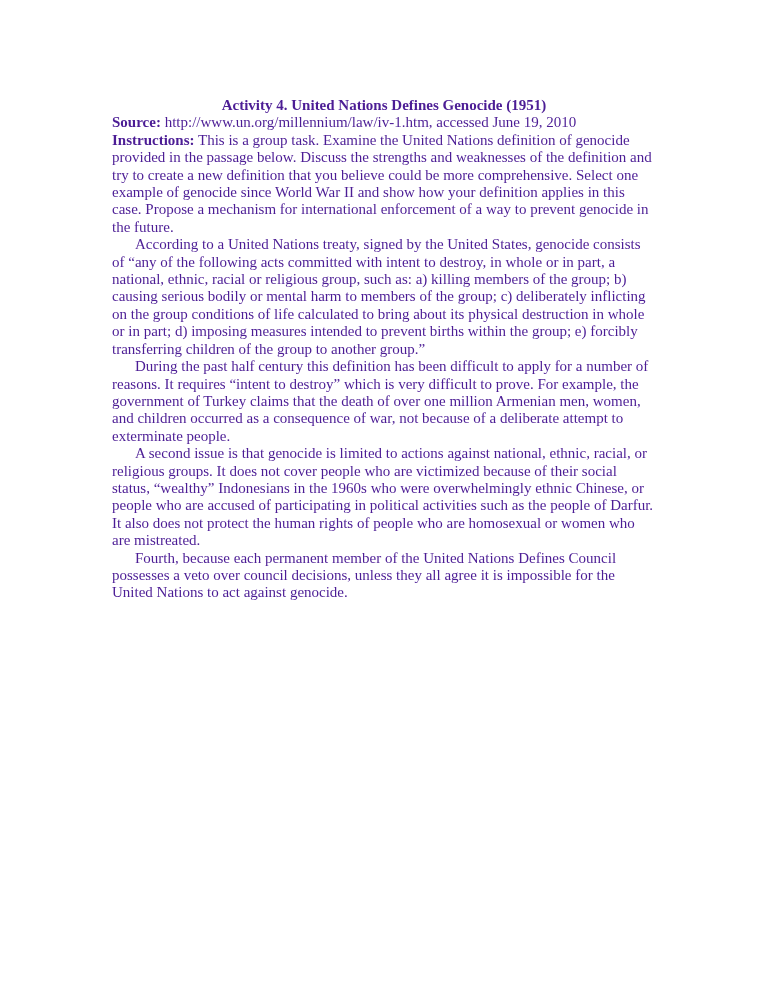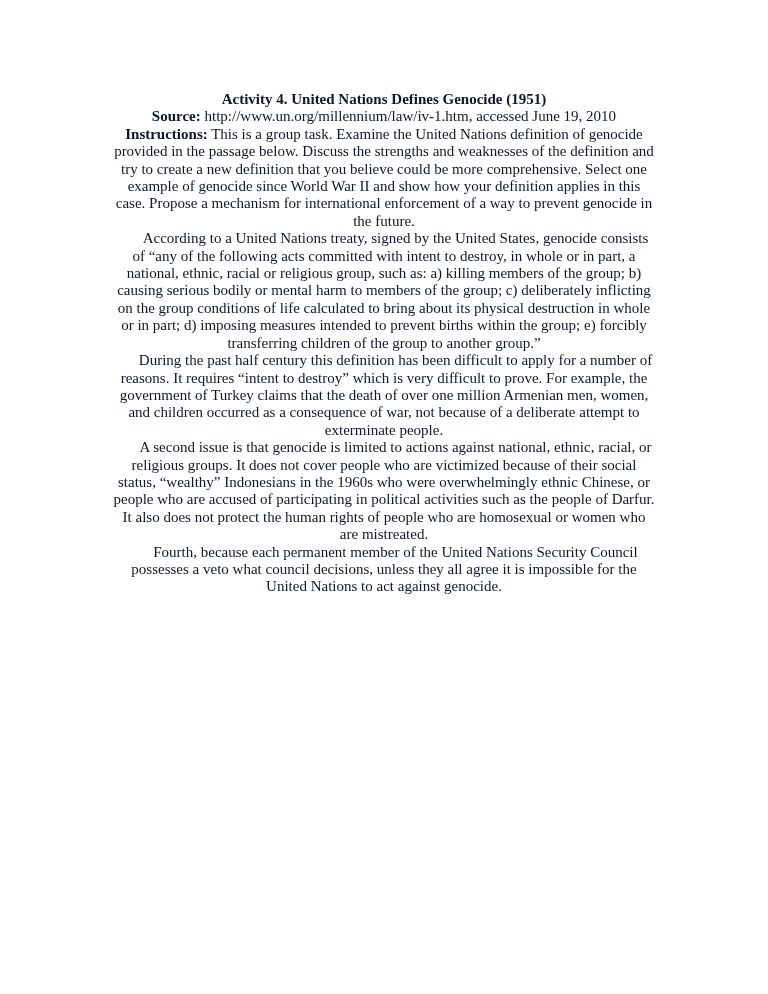--- a/index.html
+++ b/index.html
@@ -10,34 +10,34 @@
   .page {
     position: relative;
     width: 768px;
     height: 822px;
     background: #ffffff;
     box-sizing: border-box;
     padding: 91px 112px 0 112px;
     font-family: "Liberation Serif", "DejaVu Serif", serif;
     font-size: 15px;
     line-height: 17.4px;
-    color: #0f172a;
+    color: #4c1d95;
     overflow: hidden;
+    margin-top: 6px;
   }
   .title {
     font-size: 15px;
     font-weight: bold;
     text-align: center;
     margin: 0;
     padding: 0;
   }
   p {
     margin: 0;
     padding: 0;
-    text-align: center;
   }
   .para {
     text-indent: 23px;
   }
   .bold {
     font-weight: bold;
   }
 </style>
 </head>
 <body>
@@ -50,15 +50,15 @@
 
   <p class="meta"><span class="bold">Instructions:</span><span> This is a group task. Examine the United Nations definition of genocide provided in the passage below. Discuss the strengths and weaknesses of the definition and try to create a new definition that you believe could be more comprehensive. Select one example of genocide since World War II and show how your definition applies in this case. Propose a mechanism for international enforcement of a way to prevent genocide in the future.</span></p>
 
   <p class="para">According to a United Nations treaty, signed by the United States, genocide consists of “any of the following acts committed with intent to destroy, in whole or in part, a national, ethnic, racial or religious group, such as: a) killing members of the group; b) causing serious bodily or mental harm to members of the group; c) deliberately inflicting on the group conditions of life calculated to bring about its physical destruction in whole or in part; d) imposing measures intended to prevent births within the group; e) forcibly transferring children of the group to another group.”</p>
 
   <p class="para">During the past half century this definition has been difficult to apply for a number of reasons. It requires “intent to destroy” which is very difficult to prove. For example, the government of Turkey claims that the death of over one million Armenian men, women, and children occurred as a consequence of war, not because of a deliberate attempt to exterminate people.</p>
 
   <p class="para">A second issue is that genocide is limited to actions against national, ethnic, racial, or religious groups. It does not cover people who are victimized because of their social status, “wealthy” Indonesians in the 1960s who were overwhelmingly ethnic Chinese, or people who are accused of participating in political activities such as the people of Darfur. It also does not protect the human rights of people who are homosexual or women who are mistreated.</p>
 
 
-  <p class="para">Fourth, because each permanent member of the United Nations Security Council possesses a veto what council decisions, unless they all agree it is impossible for the United Nations to act against genocide.</p>
+  <p class="para">Fourth, because each permanent member of the United Nations Defines Council possesses a veto over council decisions, unless they all agree it is impossible for the United Nations to act against genocide.</p>
 
 </div>
 
 </body></html>

